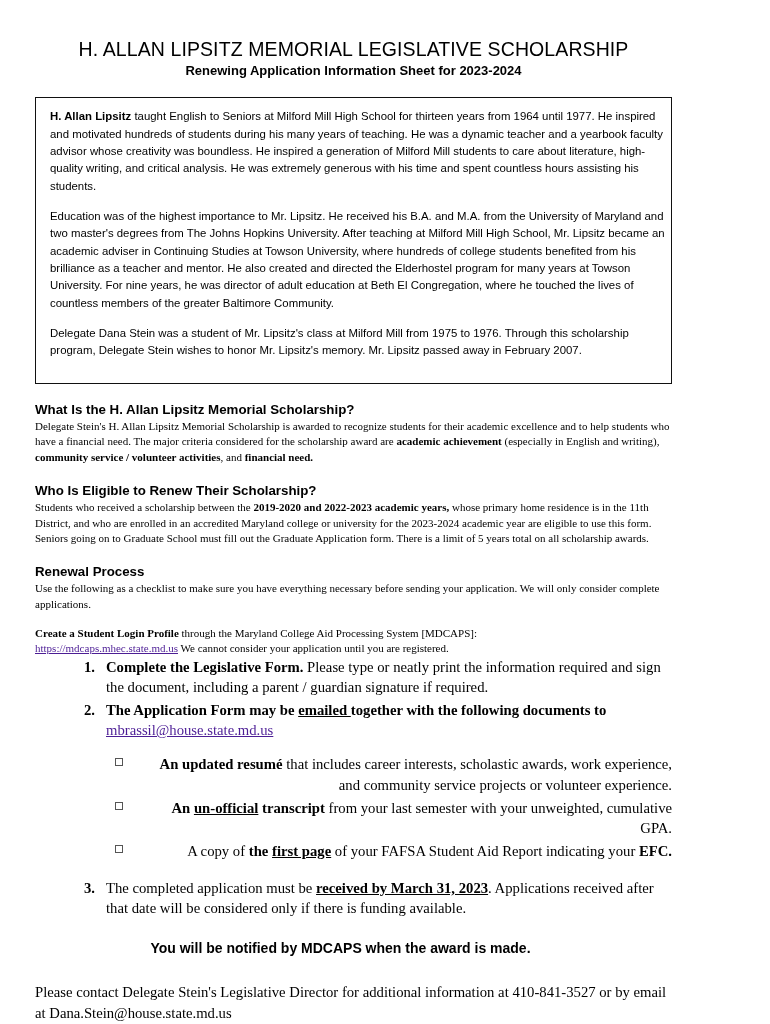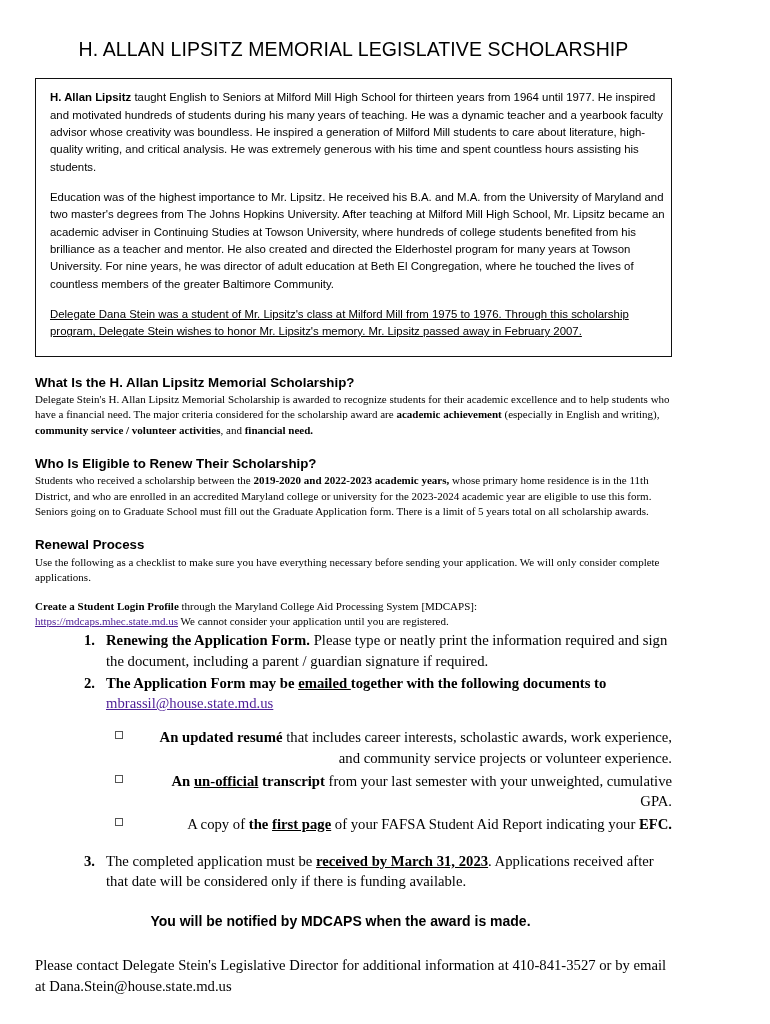--- a/index.html
+++ b/index.html
@@ -48,21 +48,21 @@
     padding: 10px 3px 11px 14px;
     box-sizing: border-box;
   }
   .bio-para {
     font-family: "Liberation Sans", "DejaVu Sans", sans-serif;
     font-size: 11.4px;
     line-height: 1.52;
     margin: 0 0 13px 0;
     text-align: left;
   }
-  .bio-para:last-child { margin-bottom: 4px; text-decoration: underline; }
+  .bio-para:last-child { margin-bottom: 12px; }
   .bio-para b { font-weight: bold; }
 
   
   h2.section-heading {
     font-family: "Liberation Sans", "DejaVu Sans", sans-serif;
     font-size: 13.3px;
     font-weight: bold;
     margin: 18px 0 1px 0;
     line-height: 1.25;
   }
@@ -151,20 +151,21 @@
     line-height: 1.38;
     margin: 26px 0 0 0;
   }
 </style>
 </head>
 <body>
 
 <div class="page">
 
   <h1 class="doc-title">H. ALLAN LIPSITZ MEMORIAL LEGISLATIVE SCHOLARSHIP</h1>
+  <div class="doc-subtitle">Renewing Application Information Sheet for 2023-2024</div>
 
   <div class="bio-box">
     <p class="bio-para"><b>H. Allan Lipsitz</b><span> taught English to Seniors at Milford Mill High School for thirteen years from 1964 until 1977.  He inspired and motivated hundreds of students during his many years of teaching.  He was a dynamic teacher and a yearbook faculty advisor whose creativity was boundless.  He inspired a generation of Milford Mill students to care about literature, high-quality writing, and critical analysis.  He was extremely generous with his time and spent countless hours assisting his students.</span></p>
     <p class="bio-para">Education was of the highest importance to Mr. Lipsitz.  He received his B.A. and M.A. from the University of Maryland and two master's degrees from The Johns Hopkins University.  After teaching at Milford Mill High School, Mr. Lipsitz became an academic adviser in Continuing Studies at Towson University, where hundreds of college students benefited from his brilliance as a teacher and mentor.  He also created and directed the Elderhostel program for many years at Towson University.  For nine years, he was director of adult education at Beth El Congregation, where he touched the lives of countless members of the greater Baltimore Community.</p>
     <p class="bio-para">Delegate Dana Stein was a student of Mr. Lipsitz's class at Milford Mill from 1975 to 1976.  Through this scholarship program, Delegate Stein wishes to honor Mr. Lipsitz's memory.  Mr. Lipsitz passed away in February 2007.</p>
   </div>
 
   <h2 class="section-heading">What Is the H. Allan Lipsitz Memorial Scholarship?</h2>
   <p class="body"><span>Delegate Stein's H. Allan Lipsitz Memorial Scholarship is awarded to recognize students for their academic excellence and to help students who have a financial need.  The major criteria considered for the scholarship award are </span><b>academic achievement</b><span> (especially in English and writing), </span><b>community service / volunteer activities</b><span>, and </span><b>financial need.</b></p>
 
@@ -173,21 +174,21 @@
 
   <h2 class="section-heading">Renewal Process</h2>
   <p class="body">Use the following as a checklist to make sure you have everything necessary before sending your application. We will only consider complete applications.</p>
 
   <div class="spacer-sm"></div>
 
   <p class="body"><b>Create a Student Login Profile</b><span> through the Maryland College Aid Processing System [MDCAPS]:</span></p>
   <p class="body"><a class="link" href="#">https://mdcaps.mhec.state.md.us</a><span>  We cannot consider your application until you are registered.</span></p>
 
   <ol class="steps">
-    <li><b>Renewing the Application Form.</b><span>  Please type or neatly print the information required and sign the document, including a parent / guardian signature if required.</span></li>
+    <li><b>Complete the Legislative Form.</b><span>  Please type or neatly print the information required and sign the document, including a parent / guardian signature if required.</span></li>
     <li><b>The Application Form may be </b><b><u>emailed </u></b><b>together with the following documents to</b><br><a class="link" href="#">mbrassil@house.state.md.us</a></li>
   </ol>
 
   <ul class="checklist">
     <li><span class="cbox"></span><b>An updated resumé</b><span> that includes career interests, scholastic awards, work experience, and community service projects or volunteer experience.</span></li>
     <li><span class="cbox"></span><b>An </b><b><u>un-official</u></b><b> transcript</b><span> from your last semester with your unweighted, cumulative GPA.</span></li>
     <li><span class="cbox"></span><span>A copy of </span><b>the </b><b><u>first page</u></b><span> of your FAFSA Student Aid Report indicating your </span><b>EFC.</b></li>
   </ul>
 
   <ol class="steps" start="3" style="counter-reset: step 2; margin-top:16px;">

